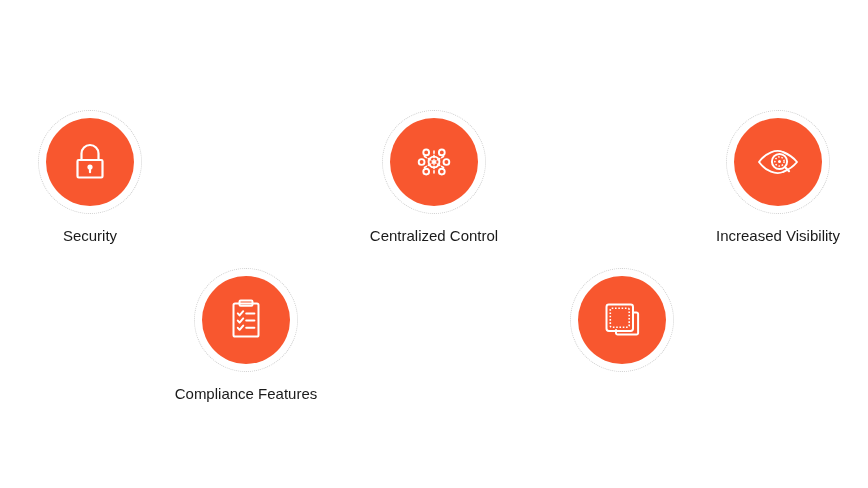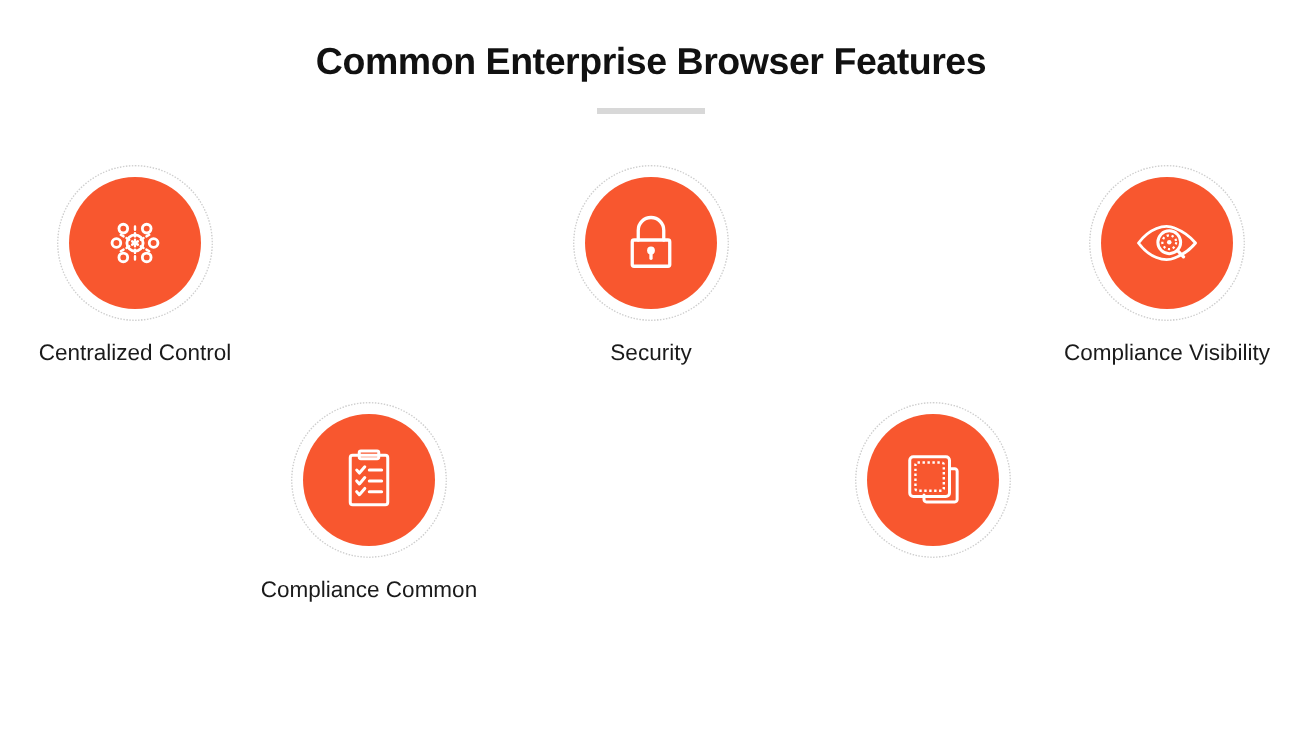--- a/index.html
+++ b/index.html
@@ -103,28 +103,38 @@
     line-height: 20px;
     white-space: nowrap;
     font-family: "Liberation Sans", sans-serif;
   }
 </style>
 </head>
 <body>
 
 <div class="infographic">
 
-  <div class="header">
-    <h1 class="page-title">Common Enterprise Browser Features</h1>
-    <div class="title-divider"></div>
-  </div>
 
   <div class="feature-rows">
 
     <div class="feature-row row-1">
+
+      <div class="feature-item">
+        <div class="icon-badge">
+          <div class="icon-disc">
+            <svg width="46" height="46" viewBox="0 0 46 46">
+              <path d="M14.5 21 V14.5 a8.5 8.5 0 0 1 17 0 V21" fill="none" stroke="#ffffff" stroke-width="2.2" stroke-linecap="round"></path>
+              <rect x="10.5" y="21" width="25" height="17.5" rx="1.2" fill="none" stroke="#ffffff" stroke-width="2.2"></rect>
+              <circle cx="23" cy="28" r="2.6" fill="#ffffff"></circle>
+              <path d="M23 29.6 L23 33.2" stroke="#ffffff" stroke-width="2.2" stroke-linecap="round"></path>
+            </svg>
+          </div>
+        </div>
+        <div class="feature-label">Security</div>
+      </div>
 
       <div class="feature-item">
         <div class="icon-badge">
           <div class="icon-disc">
             <svg width="48" height="48" viewBox="0 0 48 48">
               <g stroke="#ffffff" stroke-width="1.6" fill="none" stroke-linecap="round" stroke-dasharray="2.2 2.2">
                 <line x1="24" y1="24" x2="24" y2="13"></line>
                 <line x1="24" y1="24" x2="33.5" y2="18.5"></line>
                 <line x1="24" y1="24" x2="33.5" y2="29.5"></line>
                 <line x1="24" y1="24" x2="24" y2="35"></line>
@@ -140,44 +150,30 @@
               <circle cx="31.8" cy="33.6" r="2.9" fill="none" stroke="#ffffff" stroke-width="1.9"></circle>
             </svg>
           </div>
         </div>
         <div class="feature-label">Centralized Control</div>
       </div>
 
       <div class="feature-item">
         <div class="icon-badge">
           <div class="icon-disc">
-            <svg width="46" height="46" viewBox="0 0 46 46">
-              <path d="M14.5 21 V14.5 a8.5 8.5 0 0 1 17 0 V21" fill="none" stroke="#ffffff" stroke-width="2.2" stroke-linecap="round"></path>
-              <rect x="10.5" y="21" width="25" height="17.5" rx="1.2" fill="none" stroke="#ffffff" stroke-width="2.2"></rect>
-              <circle cx="23" cy="28" r="2.6" fill="#ffffff"></circle>
-              <path d="M23 29.6 L23 33.2" stroke="#ffffff" stroke-width="2.2" stroke-linecap="round"></path>
-            </svg>
-          </div>
-        </div>
-        <div class="feature-label">Security</div>
-      </div>
-
-      <div class="feature-item">
-        <div class="icon-badge">
-          <div class="icon-disc">
             <svg width="52" height="46" viewBox="0 0 52 46">
               <path d="M7 23 C14 13.5 24 10 31 13 C38.5 16 43 20.5 45 23 C43 25.5 38.5 30 31 33 C24 36 14 32.5 7 23 Z" fill="none" stroke="#ffffff" stroke-width="1.9" stroke-linejoin="round"></path>
               <circle cx="27.5" cy="22.5" r="7.6" fill="none" stroke="#ffffff" stroke-width="2"></circle>
               <circle cx="27.5" cy="22.5" r="4.6" fill="none" stroke="#ffffff" stroke-width="1.5" stroke-dasharray="1.5 1.8"></circle>
               <circle cx="27.5" cy="22.5" r="1.5" fill="#ffffff"></circle>
               <line x1="32.9" y1="27.9" x2="37" y2="32.2" stroke="#ffffff" stroke-width="2.2" stroke-linecap="round"></line>
             </svg>
           </div>
         </div>
-        <div class="feature-label">Compliance Visibility</div>
+        <div class="feature-label">Increased Visibility</div>
       </div>
 
     </div>
 
     <div class="feature-row row-2">
 
       <div class="feature-item">
         <div class="icon-badge">
           <div class="icon-disc">
             <svg width="44" height="48" viewBox="0 0 44 48">
@@ -189,21 +185,21 @@
                 <path d="M13.8 31.8 L15.6 33.8 L19.2 29.6"></path>
               </g>
               <g stroke="#ffffff" stroke-width="2" stroke-linecap="round">
                 <line x1="22.2" y1="17.4" x2="30.4" y2="17.4"></line>
                 <line x1="22.2" y1="24.6" x2="30.4" y2="24.6"></line>
                 <line x1="22.2" y1="31.8" x2="30.4" y2="31.8"></line>
               </g>
             </svg>
           </div>
         </div>
-        <div class="feature-label">Compliance Common</div>
+        <div class="feature-label">Compliance Features</div>
       </div>
 
       <div class="feature-item">
         <div class="icon-badge">
           <div class="icon-disc">
             <svg width="46" height="46" viewBox="0 0 46 46">
               <path d="M34.5 15.5 L37.5 15.5 a1.6 1.6 0 0 1 1.6 1.6 L39.1 36 a1.6 1.6 0 0 1 -1.6 1.6 L18.6 37.6 a1.6 1.6 0 0 1 -1.6 -1.6 L17 33" fill="none" stroke="#ffffff" stroke-width="2" stroke-linecap="round" stroke-linejoin="round"></path>
               <rect x="7.5" y="7.5" width="26.5" height="26.5" rx="2.4" fill="none" stroke="#ffffff" stroke-width="2"></rect>
               <rect x="11.3" y="11.3" width="18.9" height="18.9" rx="1.4" fill="none" stroke="#ffffff" stroke-width="1.6" stroke-dasharray="1.6 1.7"></rect>
             </svg>

